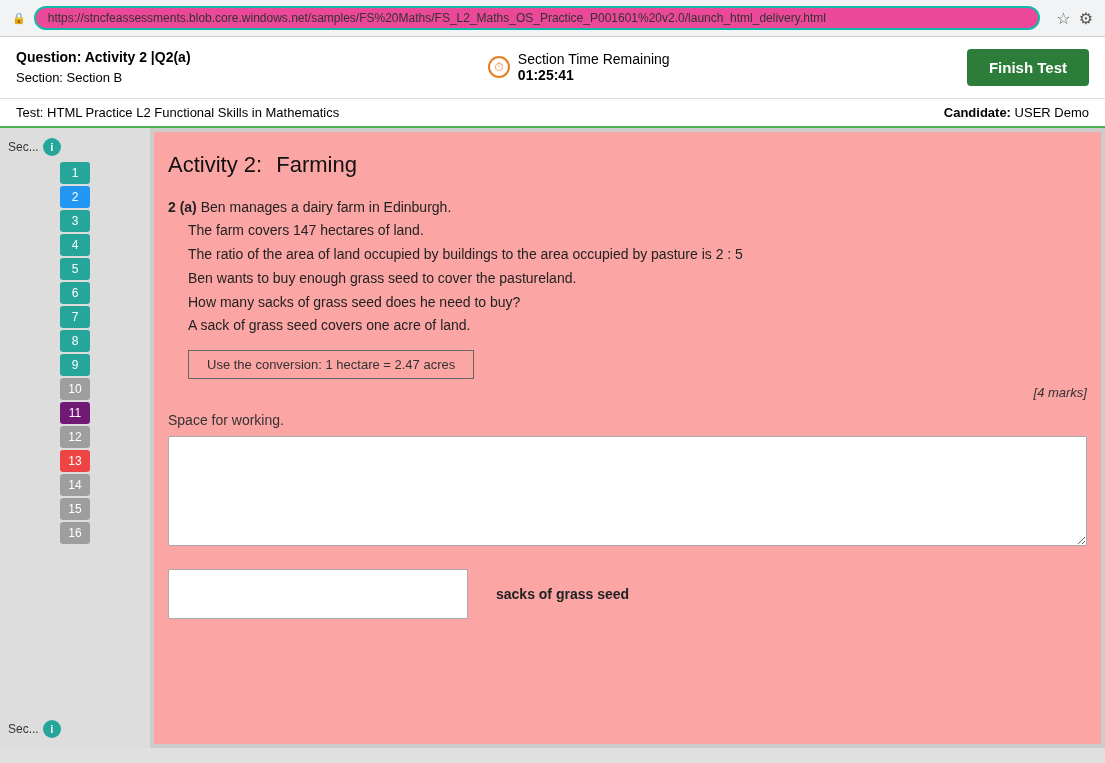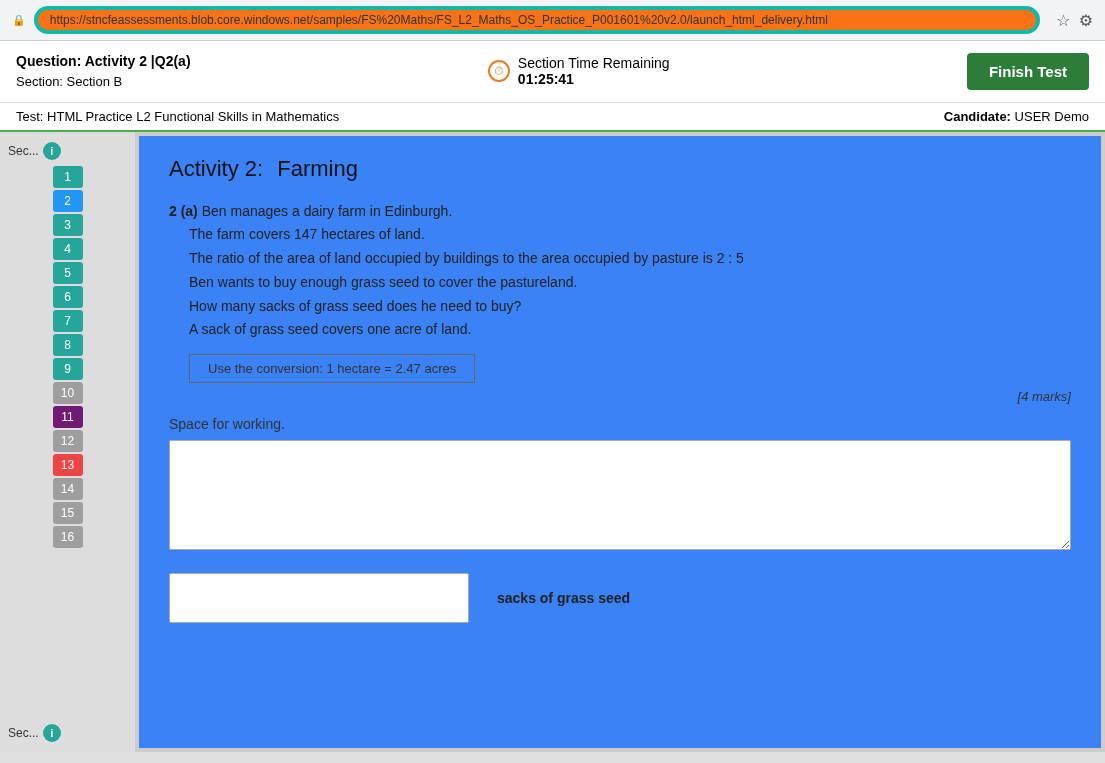--- a/index.html
+++ b/index.html
@@ -11,22 +11,22 @@
       padding: 6px 12px;
       display: flex;
       align-items: center;
       gap: 8px;
       border-bottom: 1px solid #ccc;
       font-size: 12px;
       color: #444;
     }
     .browser-bar .url-bar {
       flex: 1;
-      background: #f97316;
-      border: 4px solid #14b8a6;
+      background: #ec4899;
+      border: 2px solid #14b8a6;
       border-radius: 20px;
       padding: 3px 12px;
       font-size: 12px;
       color: #333;
       display: flex;
       align-items: center;
       gap: 6px;
     }
     .browser-bar .lock-icon { color: #555; font-size: 11px; }
     .browser-actions { display: flex; gap: 8px; margin-left: 8px; }
@@ -81,21 +81,21 @@
 
     
     .main-layout {
       display: flex;
       background: #ccc;
       min-height: 620px;
     }
 
     
     .sidebar {
-      width: 135px;
+      width: 150px;
       background: #ddd;
       display: flex;
       flex-direction: column;
       padding: 6px 0;
       flex-shrink: 0;
     }
     .sidebar-section-label {
       font-size: 12px;
       color: #333;
       padding: 4px 8px;
@@ -131,23 +131,23 @@
       color: white;
       font-weight: normal;
     }
     .sidebar-num-btn.active { background: #2196f3; }
     .sidebar-num-btn.completed { background: #26a69a; }
     .sidebar-num-btn.default { background: #9e9e9e; }
 
     
     .content-area {
       flex: 1;
-      background: #3b82f6;
+      background: #fca5a5;
       margin: 4px;
-      padding: 20px 30px;
+      padding: 20px 14px;
       overflow-y: auto;
     }
 
     .activity-title {
       font-size: 22px;
       font-weight: bold;
       margin-bottom: 18px;
       color: #111;
     }
     .activity-title span { font-weight: normal; margin-right: 8px; }

